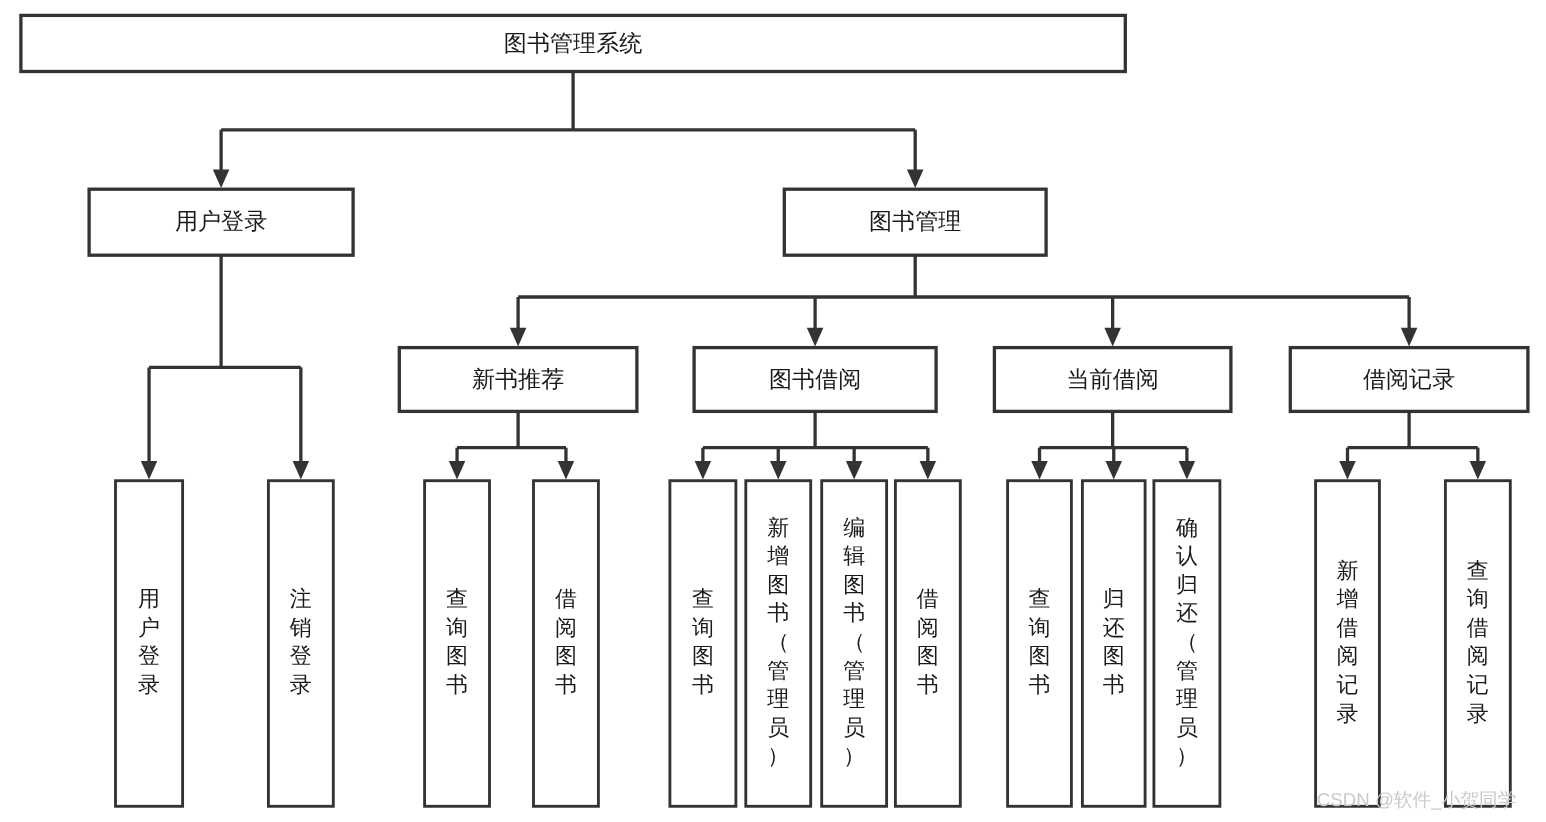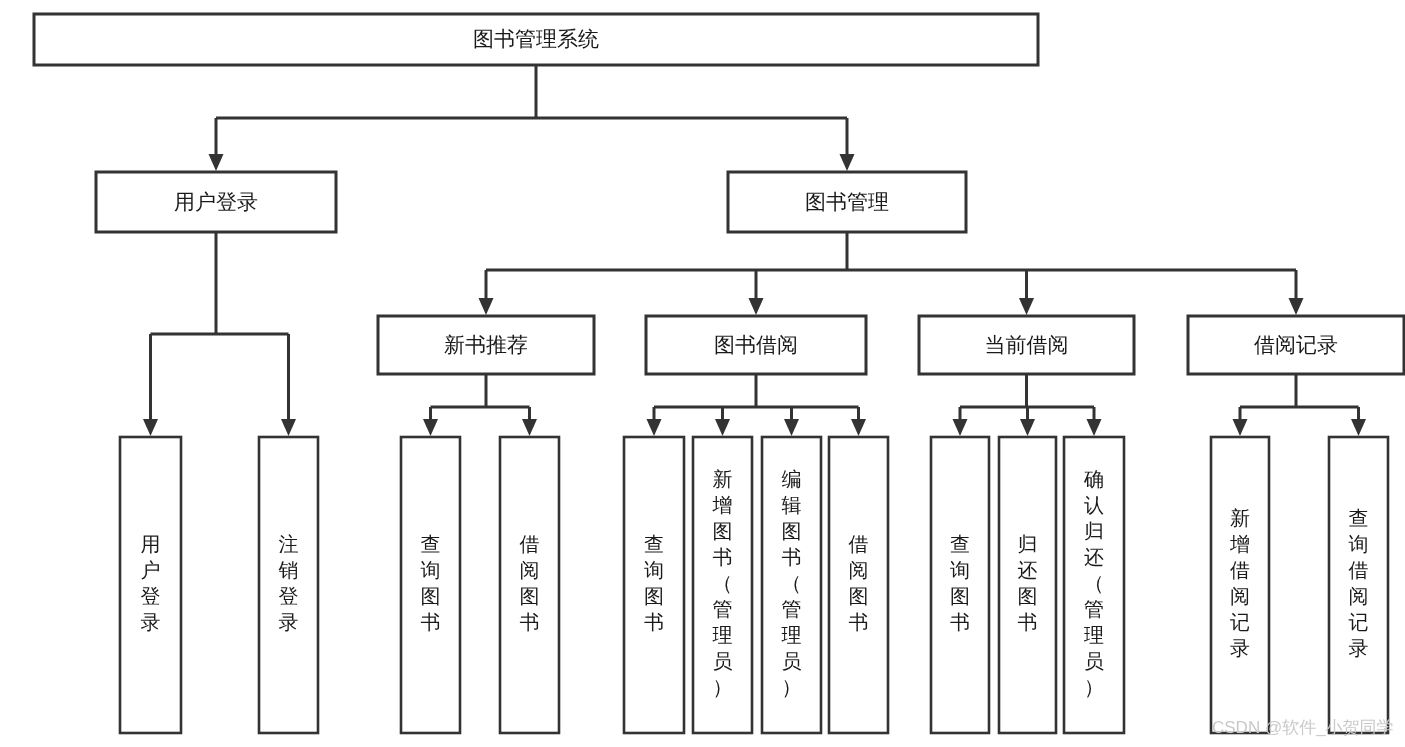--- a/index.html
+++ b/index.html
@@ -10,21 +10,21 @@
   }
   body {
     width: 1405px;
     height: 747px;
     position: relative;
     overflow: hidden;
     font-family: "Liberation Sans", "DejaVu Sans", sans-serif;
   }
   #diagram-root {
     position: absolute;
-    left: 16px;
+    left: 1px;
     top: 0;
     width: 1138px;
     height: 747px;
   }
   svg.flow {
     display: block;
     width: 1405px;
     height: 747px;
   }
   .node-rect {

